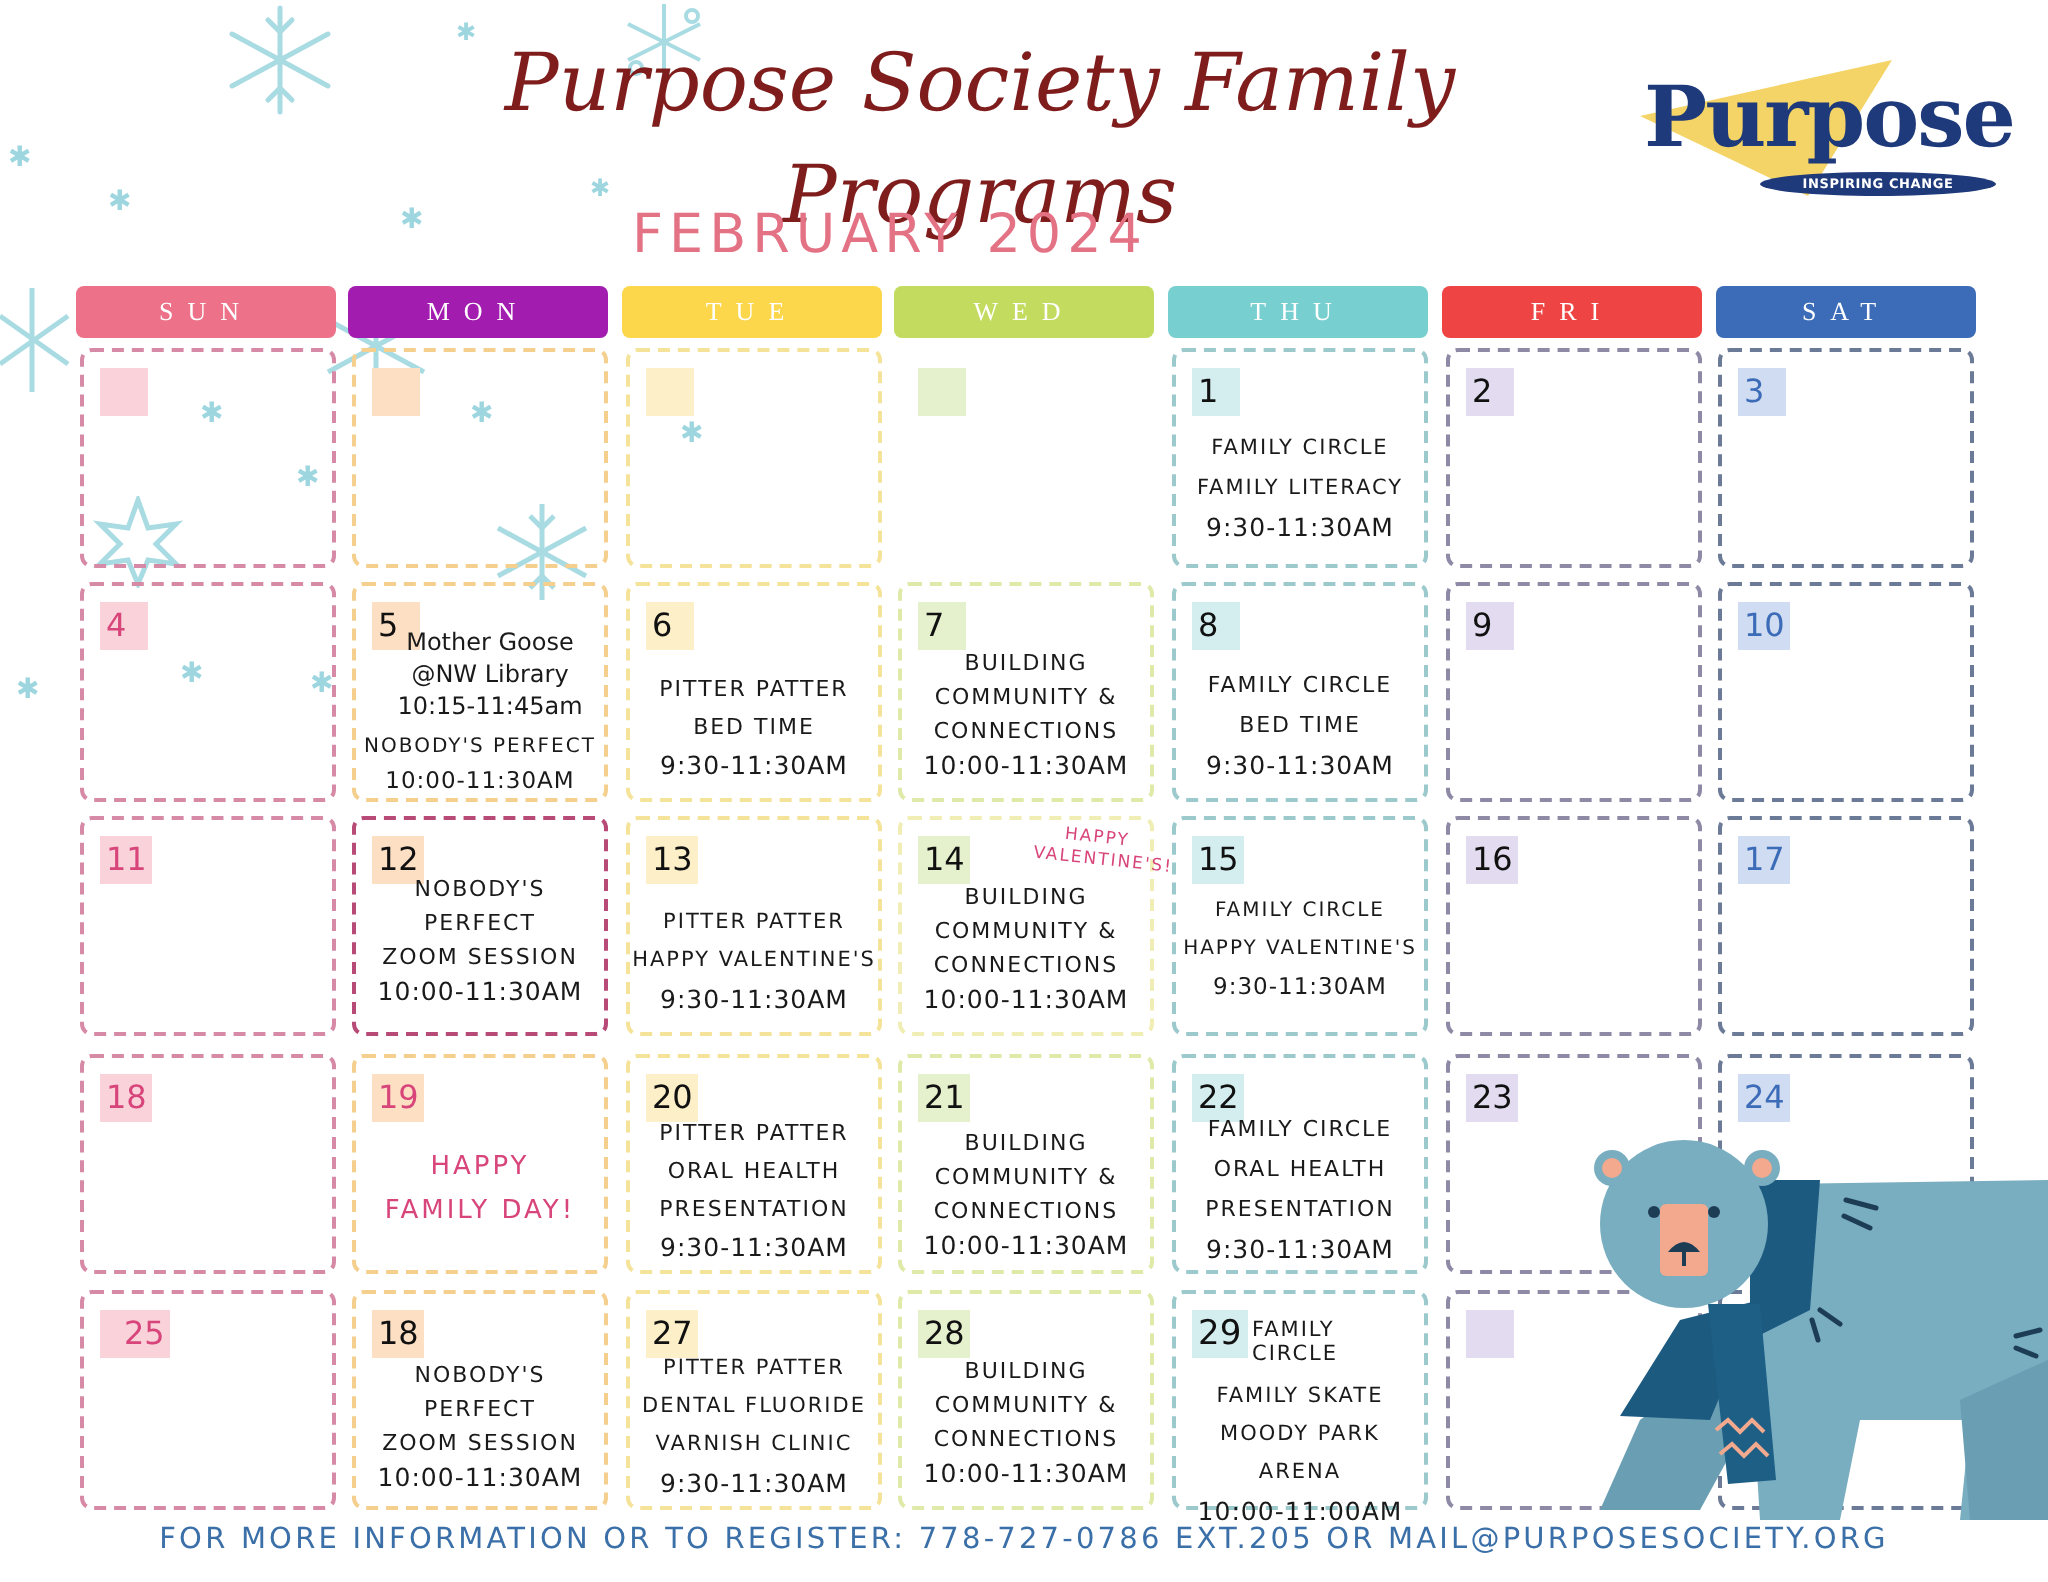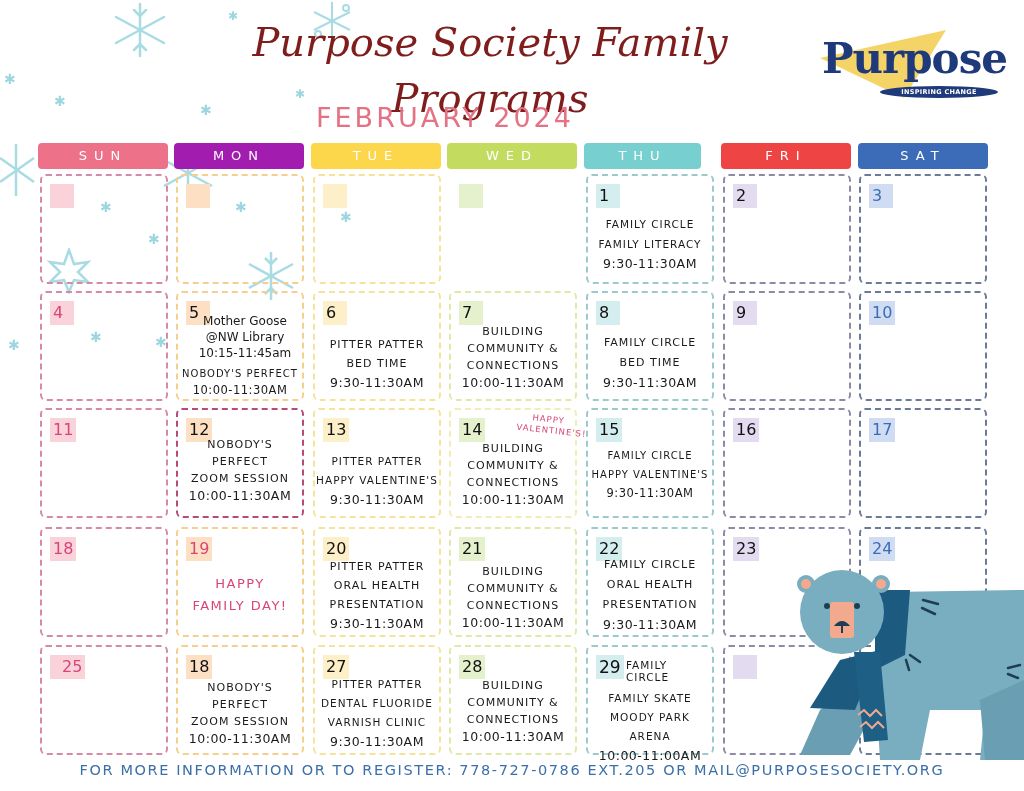--- a/index.html
+++ b/index.html
@@ -23,21 +23,21 @@
     position: absolute; left: 4px; top: 6px;
     font-family: "DejaVu Serif", serif; font-weight: bold; font-size: 42px; color: #1f3a7a;
     letter-spacing: -1px;
   }
   .logo .pill {
     position: absolute; left: 62px; top: 58px; width: 118px; height: 12px;
     background: #1f3a7a; border-radius: 50%; color: #fff; font-size: 6.5px;
     font-weight: bold; text-align: center; line-height: 12px; letter-spacing: 0.3px;
   }
 
-  .headers { position: absolute; left: 38px; top: 143px; width: 952px; height: 26px; }
+  .headers { position: absolute; left: 38px; top: 143px; width: 952px; height: 26px; font-family: Liberation Serif, serif; }
   .hdr {
     position: absolute; top: 0; height: 26px; border-radius: 4px; color: #fff;
     font-size: 13px; letter-spacing: 7px; text-align: center; line-height: 26px;
   }
 
   .cell {
     position: absolute; width: 128px; height: 110px; border: 2px dashed #ccc;
     border-radius: 6px; background: transparent;
   }
   .daynum {
@@ -138,21 +138,21 @@
   </svg>
   <span class="word">Purpose</span>
   <span class="pill">INSPIRING CHANGE</span>
 </div>
 
 <div class="headers">
   <div class="hdr" style="left:0;width:130px;background:#ec7189;">SUN</div>
   <div class="hdr" style="left:136px;width:130px;background:#a21caf;">MON</div>
   <div class="hdr" style="left:273px;width:130px;background:#fcd64b;">TUE</div>
   <div class="hdr" style="left:409px;width:130px;background:#c3dc5f;">WED</div>
-  <div class="hdr" style="left:546px;width:117px;background:#78cfd0;">THU</div>
+  <div class="hdr" style="left:546px;width:130px;background:#78cfd0;">THU</div>
   <div class="hdr" style="left:683px;width:130px;background:#ef4444;">FRI</div>
   <div class="hdr" style="left:820px;width:130px;background:#3c6cb8;">SAT</div>
 </div>
 
 <div>
 
   <div class="cell" style="left:40px;top:174px;border-color:#d78aa6;">
     <div class="daynum" style="background:#f9d2da;width:24px;"></div>
   </div>
   <div class="cell" style="left:176px;top:174px;border-color:#f4cf8e;">

